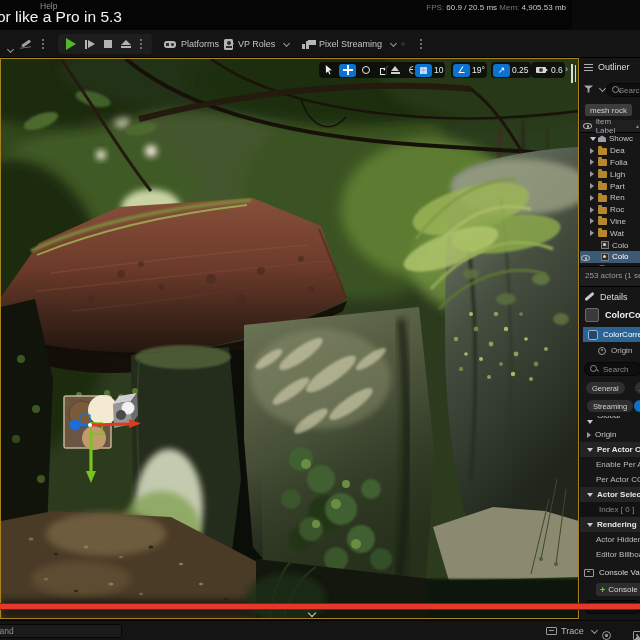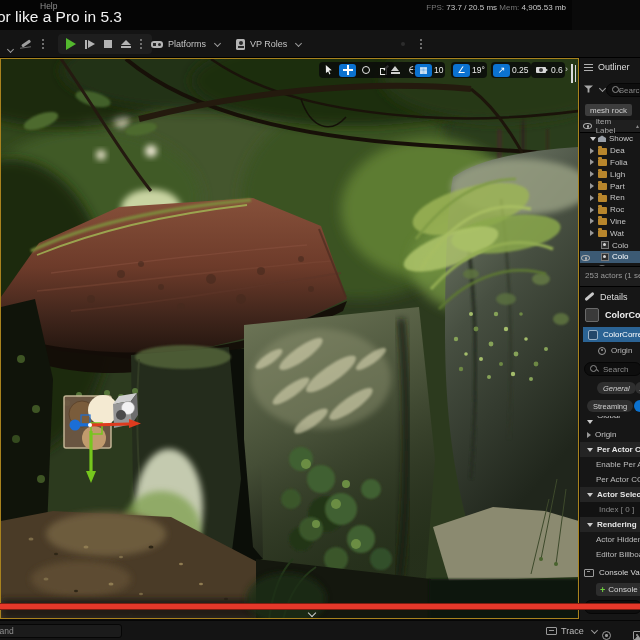--- a/index.html
+++ b/index.html
@@ -131,21 +131,21 @@
 </head>
 <body>
 
 <div id="app">
 
   <div id="topbar">
     <span id="menu-help">Help</span>
     <span id="video-title">or like a Pro in 5.3</span>
     <span id="stats">
       <span class="lab">FPS:</span>
-      <span class="val">73.7</span>
+      <span class="val">60.9</span>
       <span class="val">/ 20.5 ms</span>
       <span class="lab">Mem:</span>
       <span class="val">4,905.53 mb</span>
     </span>
   </div>
 
   <div id="toolbar">
     <span class="abs" style="left:4px;top:10px;"><i class="chev"></i></span>
     <span class="abs pen-ic" style="left:20px;top:8px;"></span>
     <span class="abs vdots" style="left:42px;top:13px;"></span>
@@ -157,28 +157,37 @@
           <i class="step-tri"></i>
         </span>
       <span class="stop-sq"></span>
       <span class="eject">
           <i class="eject-tri"></i>
           <i class="eject-bar"></i>
         </span>
       <span class="vdots"></span>
     </div>
 
-    <div class="tb-item" style="left:151px;text-align:right;">
+    <div class="tb-item" style="left:164px;text-align:right;">
       <span class="gamepad"></span>
       <span class="ttxt">Platforms</span>
       <i class="chev"></i>
     </div>
-    <div class="tb-item" style="left:236px;align-items:center;">
+    <div class="tb-item" style="left:224px;align-items:center;">
       <span class="badge"></span>
       <span class="ttxt">VP Roles</span>
+      <i class="chev"></i>
+    </div>
+    <div class="tb-item" style="left:302px;">
+      <span class="pstream">
+          <i></i>
+          <i></i>
+          <i></i>
+        </span>
+      <span class="ttxt">Pixel Streaming</span>
       <i class="chev"></i>
     </div>
     <span class="abs monitor-person" style="left:398px;top:10px;"></span>
     <span class="abs vdots" style="left:420px;top:13px;"></span>
   </div>
 
   <div id="viewport">
     <svg id="scene" width="578" height="561" viewBox="0 0 578 561">
       <defs>
         <linearGradient id="slabG" x1="0" y1="0" x2="0" y2="1">
@@ -625,21 +634,21 @@
       <span style="color:#fff;white-space:nowrap;">ColorCorrec</span>
     </div>
     <div class="abs" style="left:18px;top:288px;display:flex;align-items:center;gap:5px;">
       <i class="gearico"></i>
       <span style="color:#b9b9b9;white-space:nowrap;">Origin</span>
     </div>
     <div class="srchbox" style="left:4px;top:304px;width:58px;">
       <i class="mag"></i>
       <span>Search</span>
     </div>
-    <div class="pill" style="left:17px;top:324px;font-style:italic;">
+    <div class="pill" style="left:6px;top:324px;">
         <span>General</span>
       </div>
     <div class="pill" style="left:55px;top:324px;width:14px;">
         <span>A</span>
       </div>
     <div class="pill" style="left:7px;top:342px;">
         <span>Streaming</span>
       </div>
     <div class="pill" style="left:54px;top:342px;width:14px;background:#0b72d0;"></div>
 

